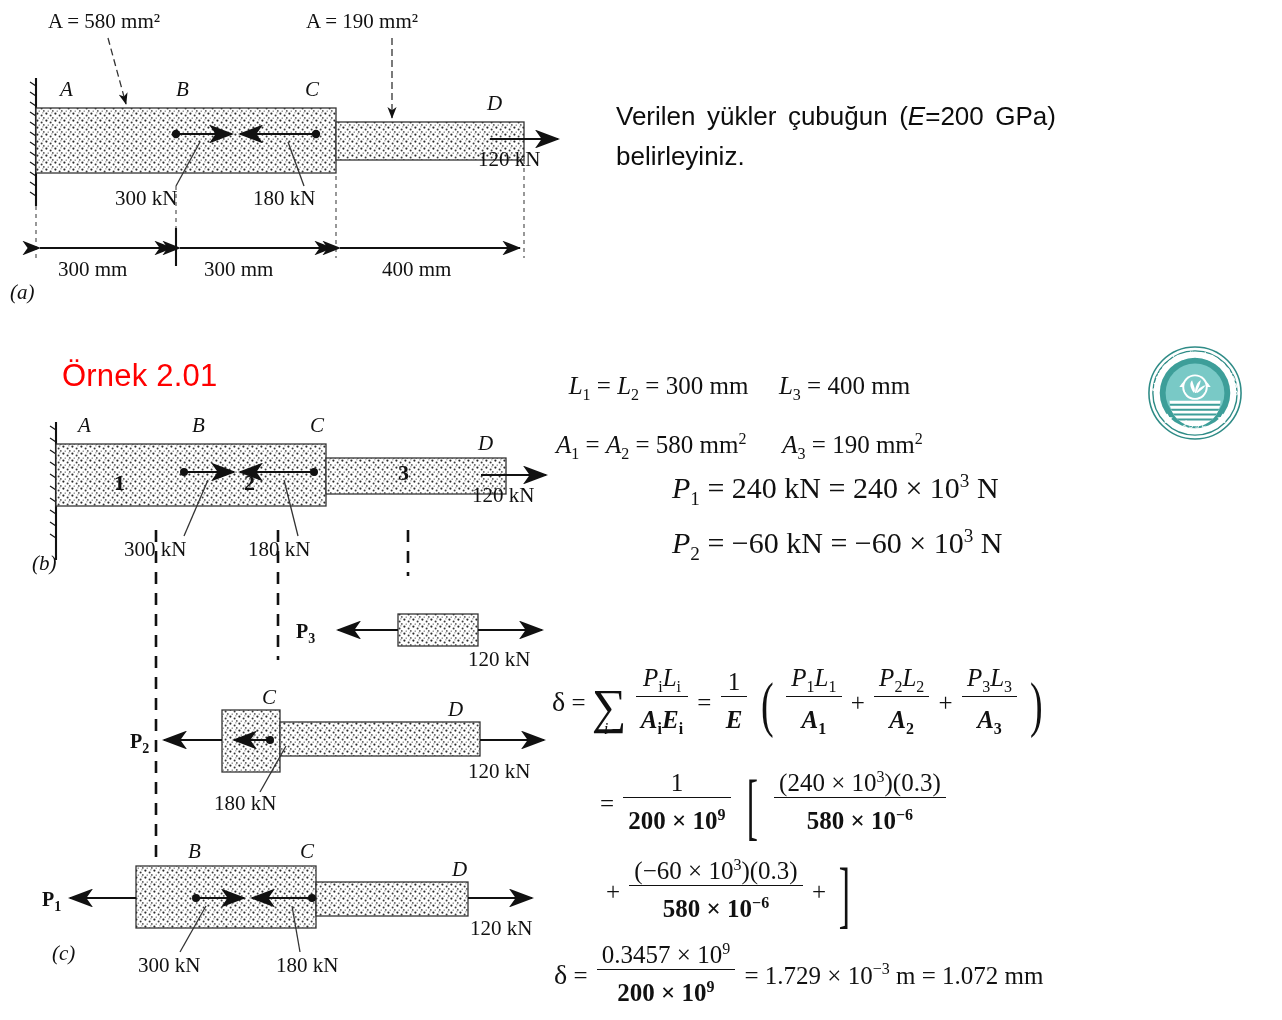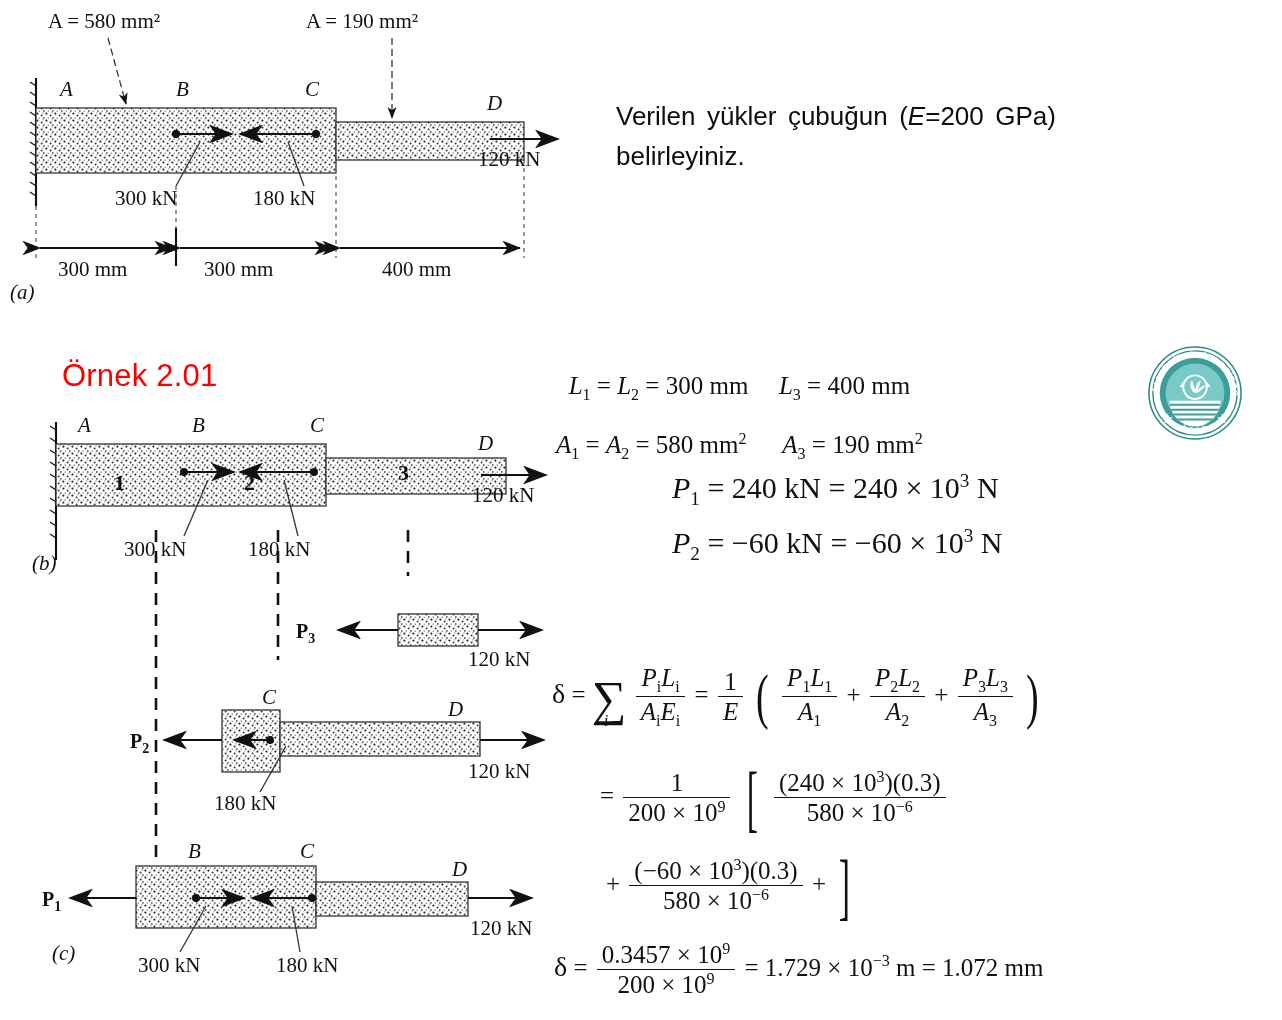--- a/index.html
+++ b/index.html
@@ -31,21 +31,21 @@
   #logo{left:1146px;top:344px;width:98px;height:98px;}
 
   
   .math{font-family:"Liberation Serif",serif;color:#111;}
   .mi{font-style:italic;}
   sub{font-size:.64em;}
   sup{font-size:.64em;}
 
   .fr{display:inline-block;vertical-align:middle;text-align:center;margin:0 3px;}
   .fr .num{display:block;padding:0 5px;line-height:1.12;}
-  .fr .den{display:block;border-top:1.7px solid #111;padding:0 5px;line-height:1.18;}
+  .fr .den{display:block;border-top:1.7px solid #111;padding:8px 5px;line-height:1.18;font-weight:bold;}
 
   .paren{display:inline-block;font-size:2.45em;line-height:.62;vertical-align:middle;
          transform:scaleX(.62);font-family:"Liberation Serif",serif;}
   .brk{display:inline-block;font-size:3.0em;line-height:.55;vertical-align:middle;
        transform:scaleX(.45);font-weight:300;}
   .sigma{display:inline-block;font-size:1.95em;line-height:.72;vertical-align:middle;
          position:relative;top:2px;}
   .sigsub{font-size:.34em;position:absolute;left:34%;top:95%;font-style:italic;}
 
   

